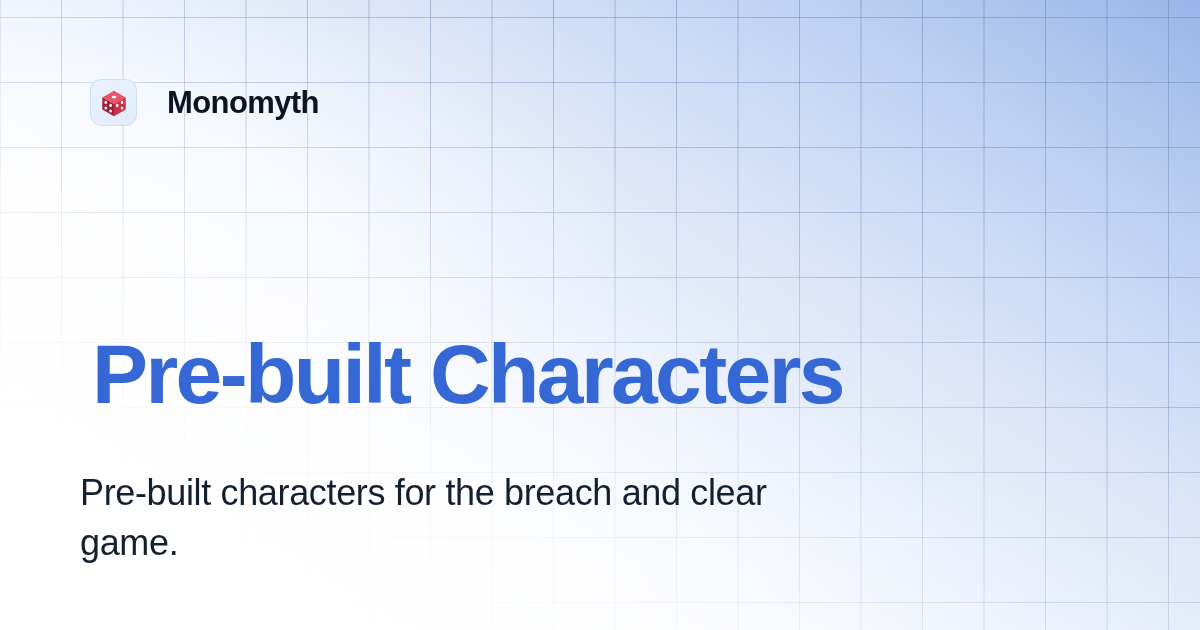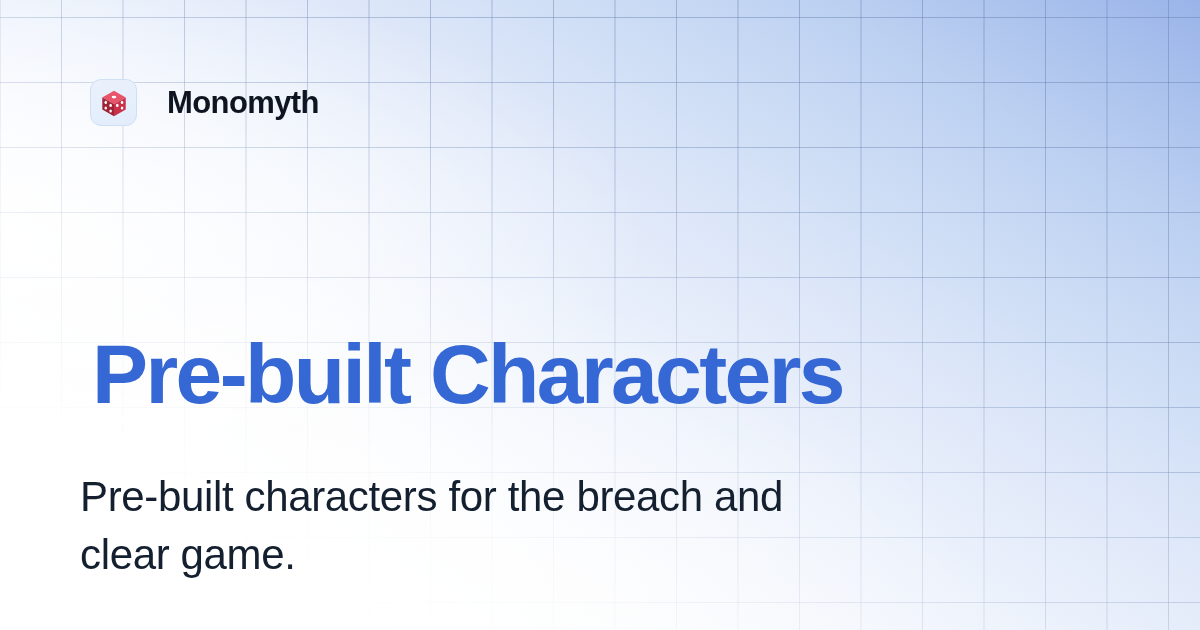--- a/index.html
+++ b/index.html
@@ -140,21 +140,21 @@
     white-space: nowrap;
   }
 
   
   .subtitle {
     position: absolute;
     left: 80px;
     top: 468px;
     margin: 0;
     width: 790px;
-    font-size: 42px;
+    font-size: 36px;
     font-weight: normal;
     line-height: 1.38;
     letter-spacing: -0.35px;
     color: #14202f;
   }
 </style>
 </head>
 <body>
 
 <div class="og-card">

